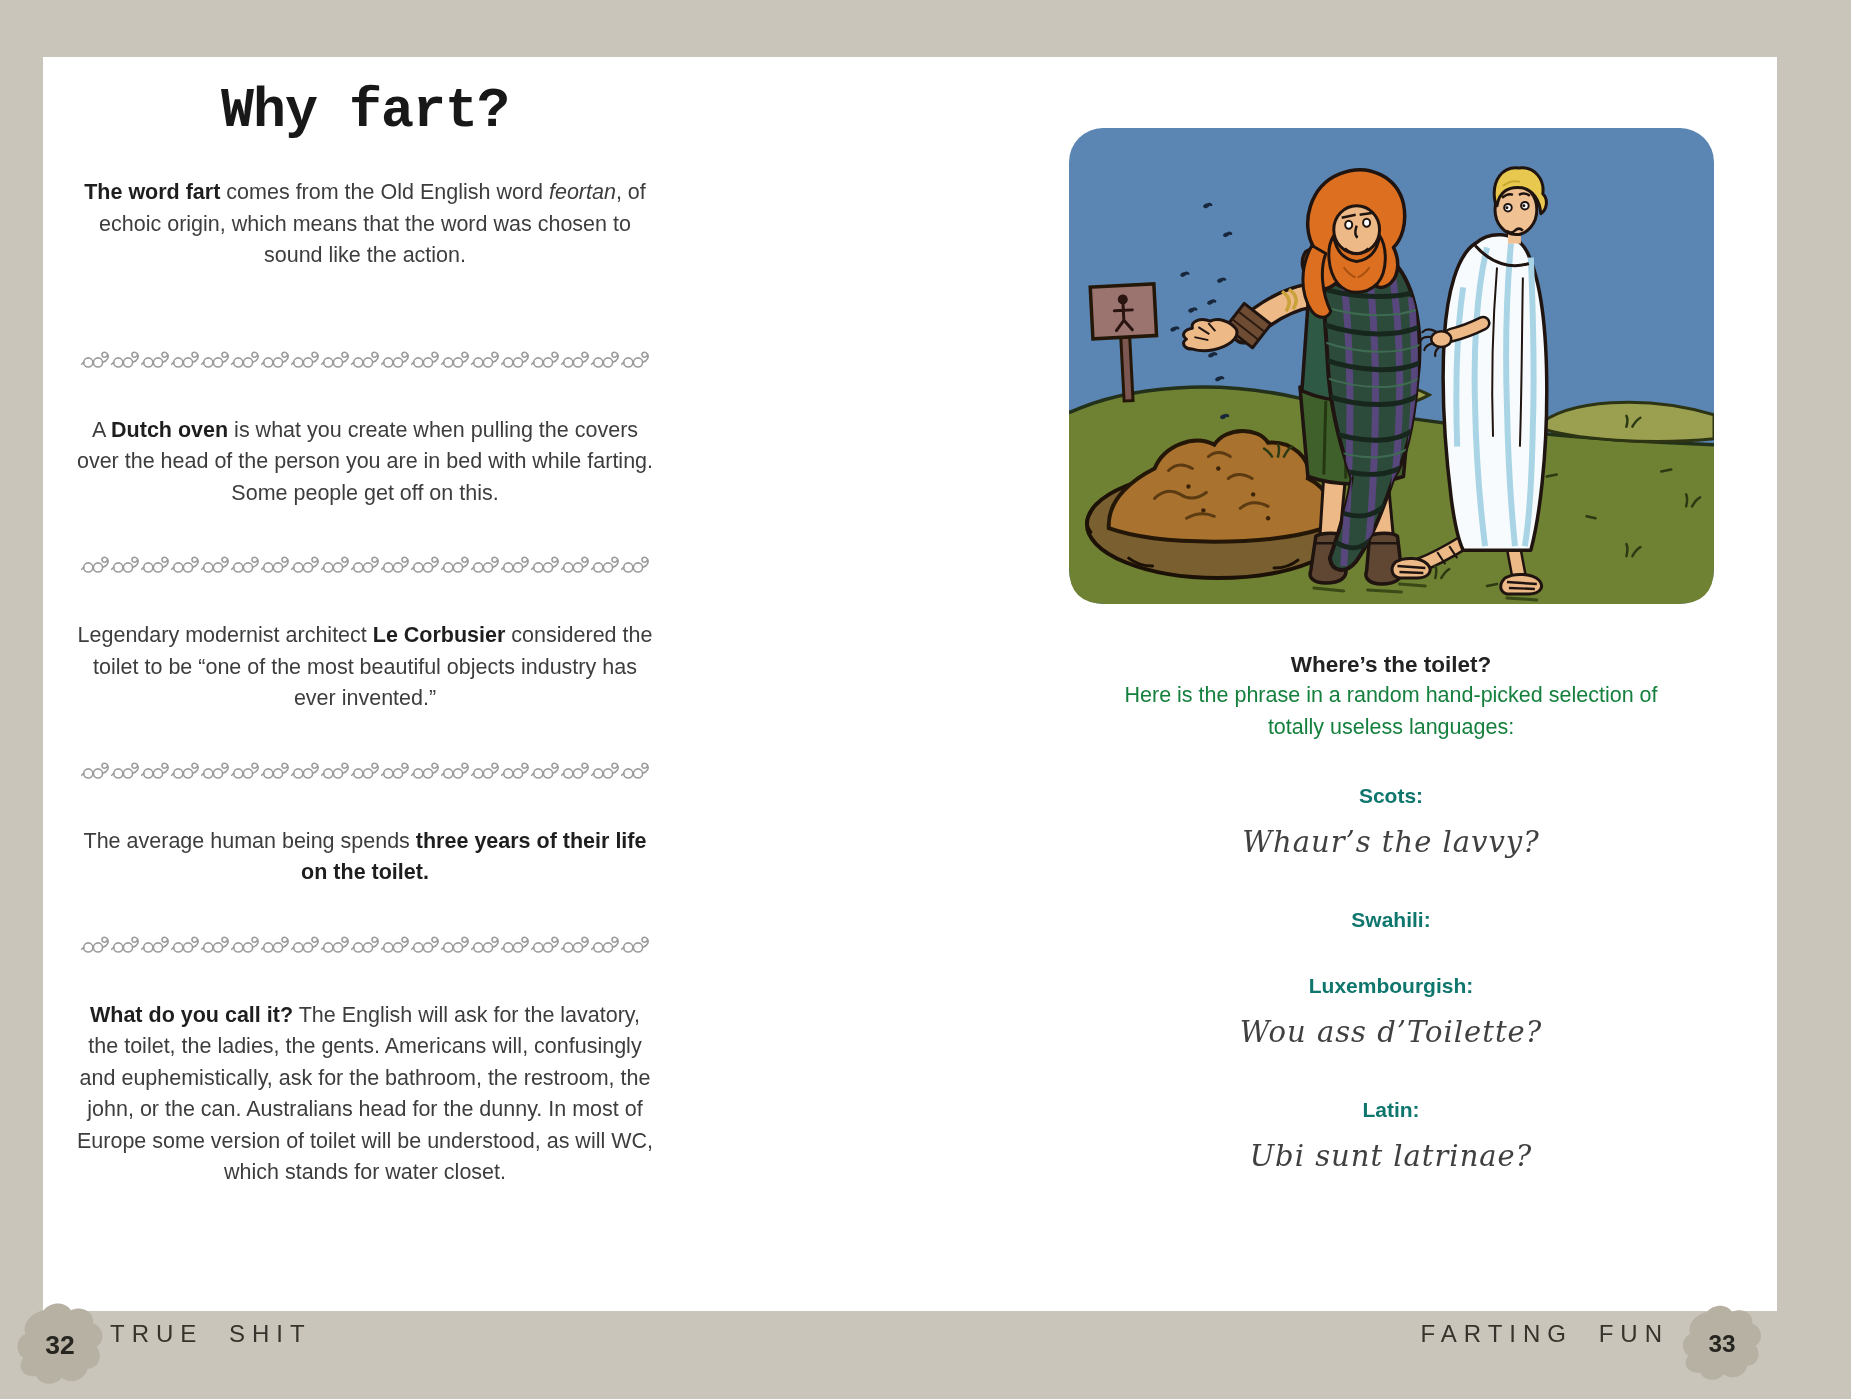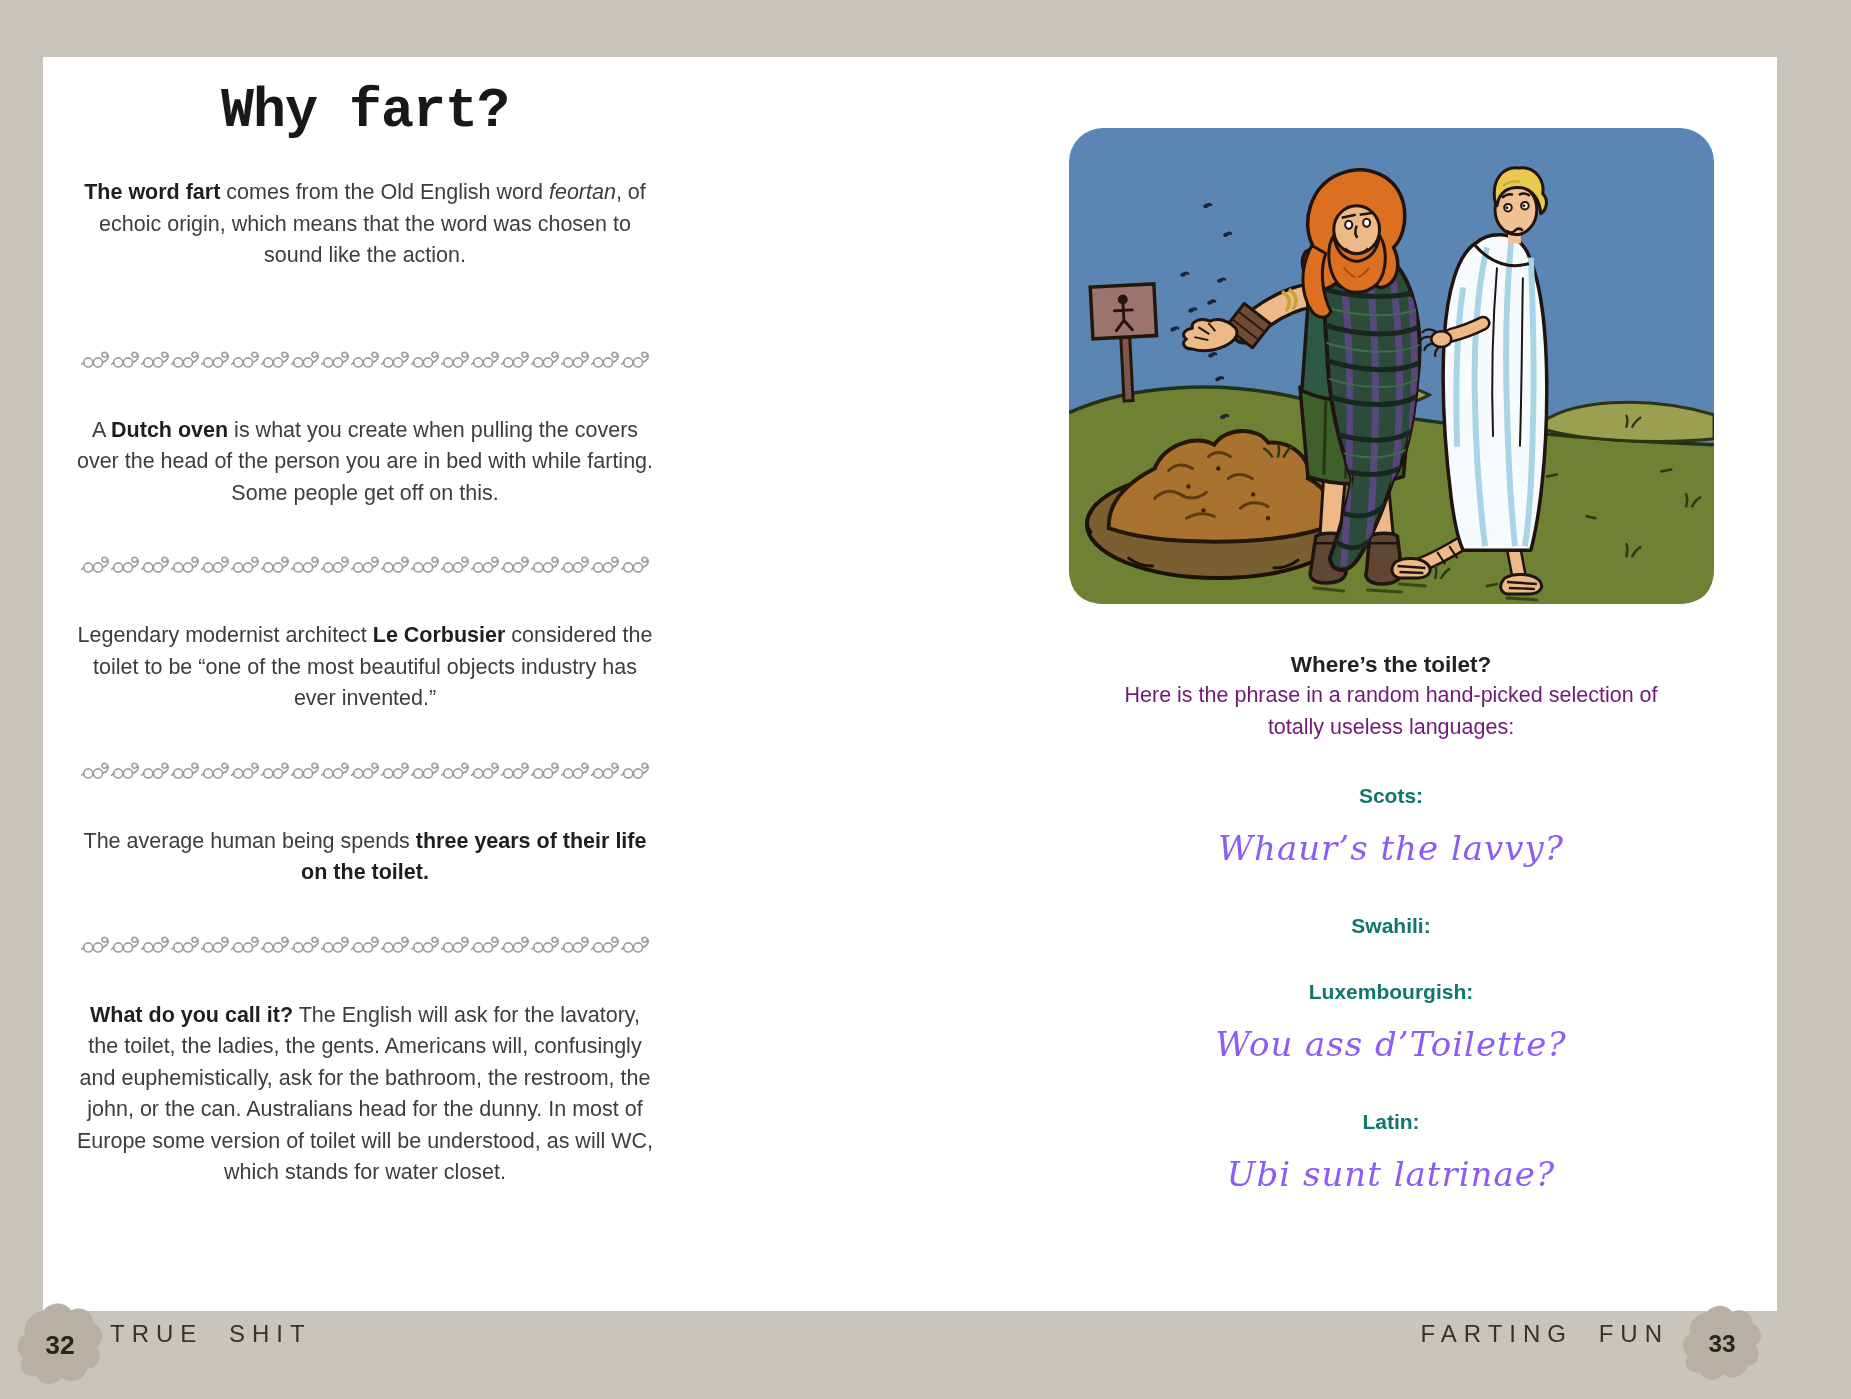--- a/index.html
+++ b/index.html
@@ -32,26 +32,26 @@
   }
   .flourish-row.first{margin-top:78px;}
   .orn{width:29px;height:19px;display:block;}
   
   .right-col{
     position:absolute;left:1022px;top:71px;width:652px;text-align:center;
     color:#3d3d3d;
   }
   .illustration{display:block;width:645px;height:476px;margin:0 auto;}
   .wt-heading{margin-top:46px;font-size:22.5px;font-weight:700;color:#222222;line-height:30px;}
-  .wt-sub{font-size:21.5px;line-height:31.5px;color:#701a75;text-align:center;}
+  .wt-sub{font-size:21.5px;line-height:31.5px;color:#15803d;text-align:center;}
   .phrase-group{margin-top:40px;}
   .lang-label{font-size:21px;font-weight:700;color:#0f766e;line-height:26px;}
   .phrase{
     font-family:"DejaVu Serif", serif;font-style:italic;
-    font-size:34px;line-height:50px;color:#8b5cf6;margin-top:14px;
+    font-size:29px;line-height:50px;color:#404040;margin-top:8px;
     letter-spacing:1px;
   }
   
   .footer-label{
     position:absolute;font-size:24px;letter-spacing:7px;word-spacing:12px;
     color:#35332b;top:1320px;white-space:nowrap;
   }
   .footer-label.left{left:110px;}
   .footer-label.right{right:182px;text-align:center;}
   .blob-badge{position:absolute;}

